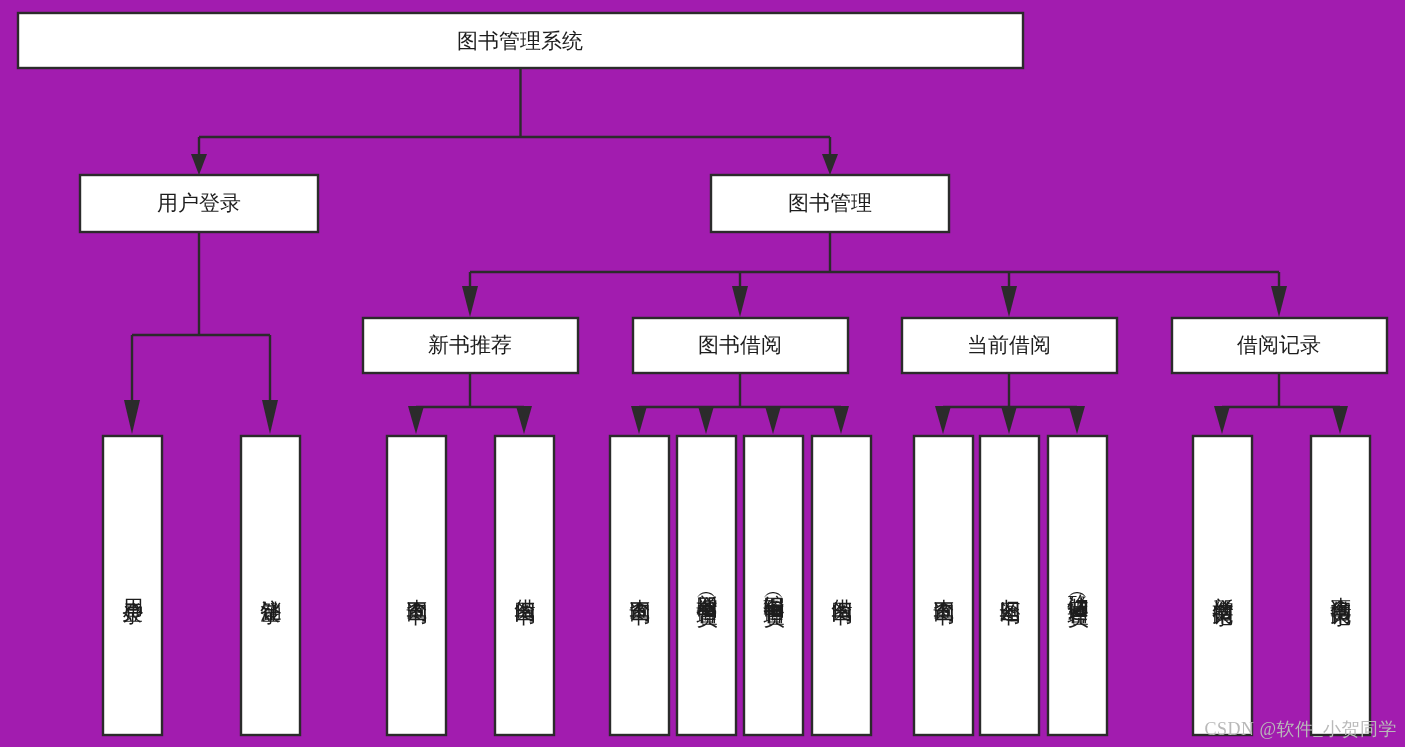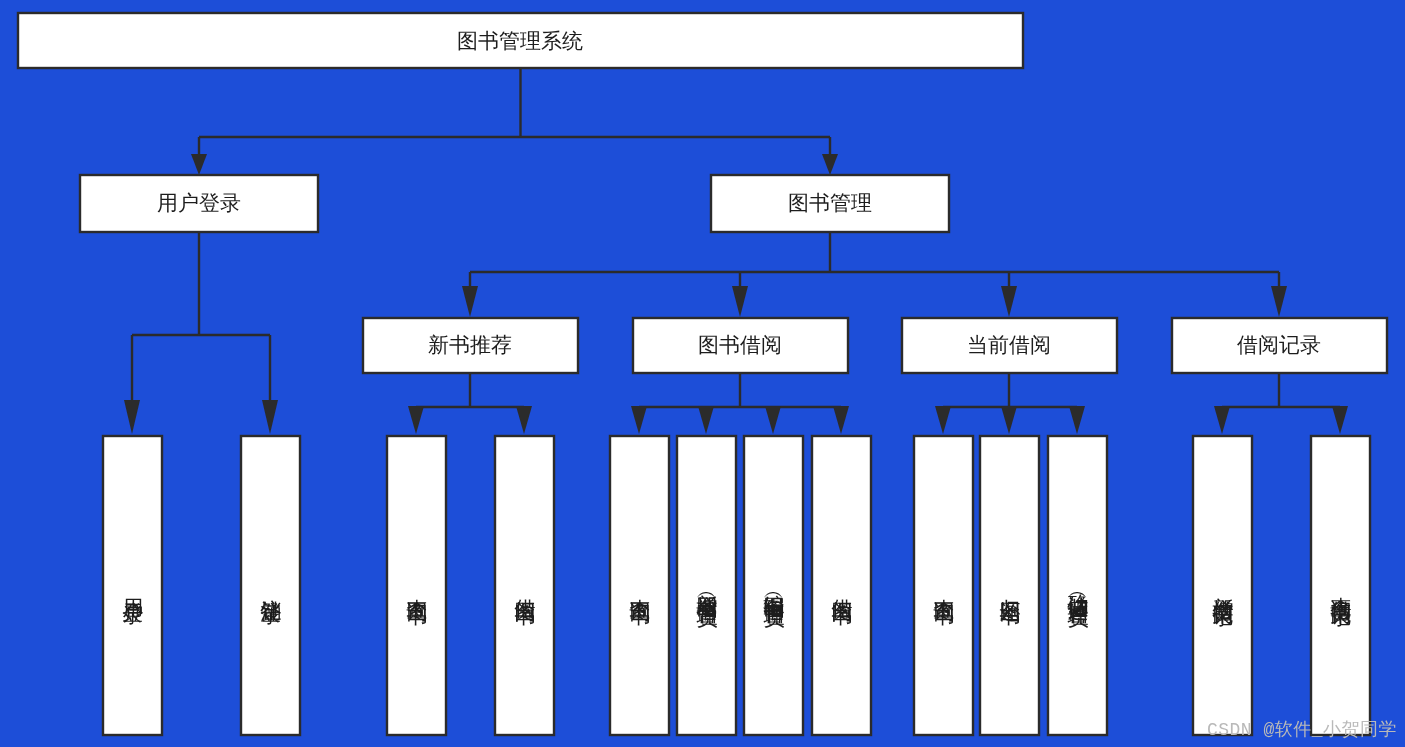--- a/index.html
+++ b/index.html
@@ -7,21 +7,21 @@
     padding: 0;
     background: #ffffff;
   }
   body {
     font-family: "DejaVu Sans", "Liberation Sans", sans-serif;
   }
   #diagram-root {
     position: relative;
     width: 1405px;
     height: 747px;
-    background: #1d4ed8;
+    background: #a21caf;
     overflow: hidden;
   }
   svg#flow {
     position: absolute;
     left: 0;
     top: 0;
     width: 1405px;
     height: 747px;
   }
   .node-box {
@@ -51,21 +51,21 @@
     stroke-width: 2.4;
     fill: none;
   }
   .arrow-head {
     fill: #2b2b2b;
   }
   .watermark {
     position: absolute;
     right: 8px;
     bottom: 6px;
-    font-family: Liberation Mono, monospace;
+    font-family: Liberation Serif, serif;
     font-size: 18px;
     color: #b9b9b9;
     white-space: nowrap;
     letter-spacing: 0.5px;
   }
 </style>
 </head>
 <body>
 
 <div id="diagram-root">

